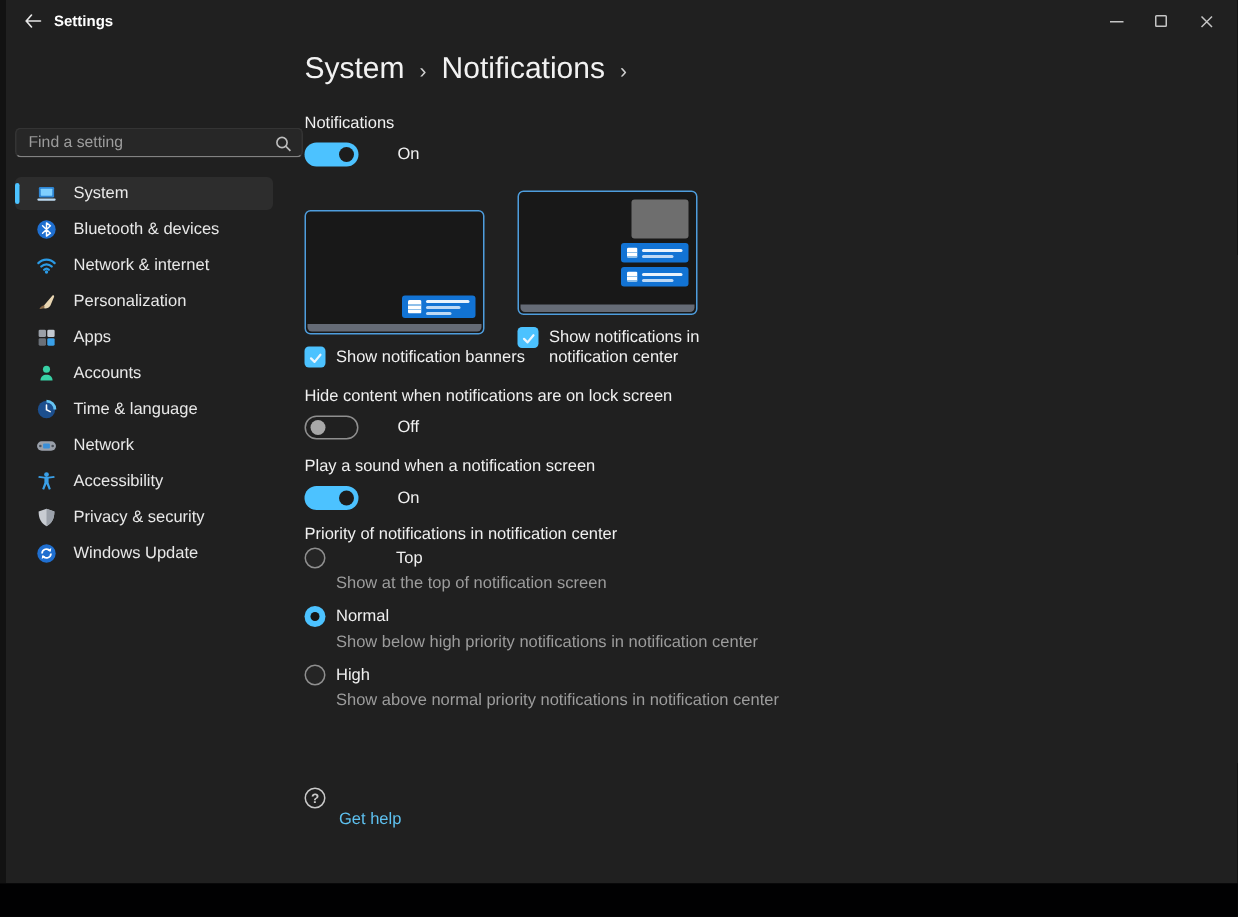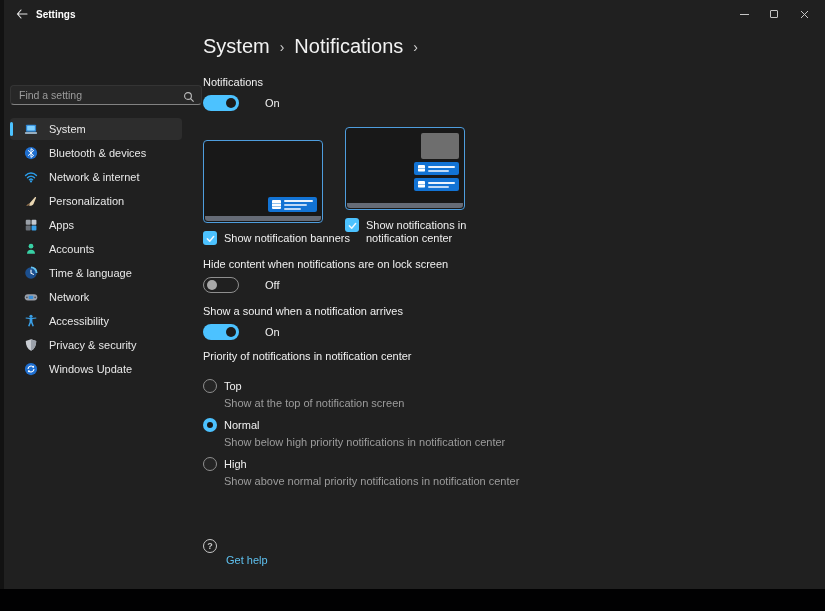--- a/index.html
+++ b/index.html
@@ -78,21 +78,21 @@
   .check-row { margin-top:8px; display:flex; align-items:flex-start; cursor:pointer; }
   .checkbox { width:14px; height:14px; border-radius:3px; background:#4cc2ff; flex:none;
     display:flex; align-items:center; justify-content:center; }
   .check-label { margin-left:7px; font-size:11px; line-height:13px; color:#f0f0f0; padding-top:1px; }
   .card-col.right .check-label { max-width:104px; }
   .card-col.left .check-label { white-space:nowrap; }
 
   
   .radio-option { }
   .radio-row { display:flex; align-items:center; cursor:pointer; }
-  .radio-row.first { margin-top:16px; } .radio-row.next { margin-top:8px; }
+  .radio-row.first { margin-top:2px;gap:40px; } .radio-row.next { margin-top:8px; }
   .radio { width:14px; height:14px; border-radius:50%; flex:none; position:relative; }
   .radio.unselected { border:1px solid #8f8f8f; background:#252525; }
   .radio.selected { background:#4cc2ff; }
   .radio.selected::after { content:""; position:absolute; left:4px; top:4px; width:6px; height:6px;
     border-radius:50%; background:#161616; }
   .radio-label { margin-left:7px; font-size:11px; color:#f0f0f0; }
   .radio-desc { margin-top:4px; margin-left:21px; font-size:11px; line-height:13px; color:#9c9c9c; }
 
   
   .get-help-row { margin-top:38px; display:flex; align-items:center; }
@@ -322,21 +322,21 @@
     </div>
 
     <div class="section-label mt13">Hide content when notifications are on lock screen</div>
     <div class="toggle-row">
       <div class="toggle off">
           <div class="knob"></div>
         </div>
       <span class="state-label">Off</span>
     </div>
 
-    <div class="section-label mt12">Show a sound when a notification arrives</div>
+    <div class="section-label mt12">Play a sound when a notification screen</div>
     <div class="toggle-row">
       <div class="toggle on">
           <div class="knob"></div>
         </div>
       <span class="state-label">On</span>
     </div>
 
     <div class="section-label mt10">Priority of notifications in notification center</div>
     <div id="priority-options">
         <div class="radio-option">

